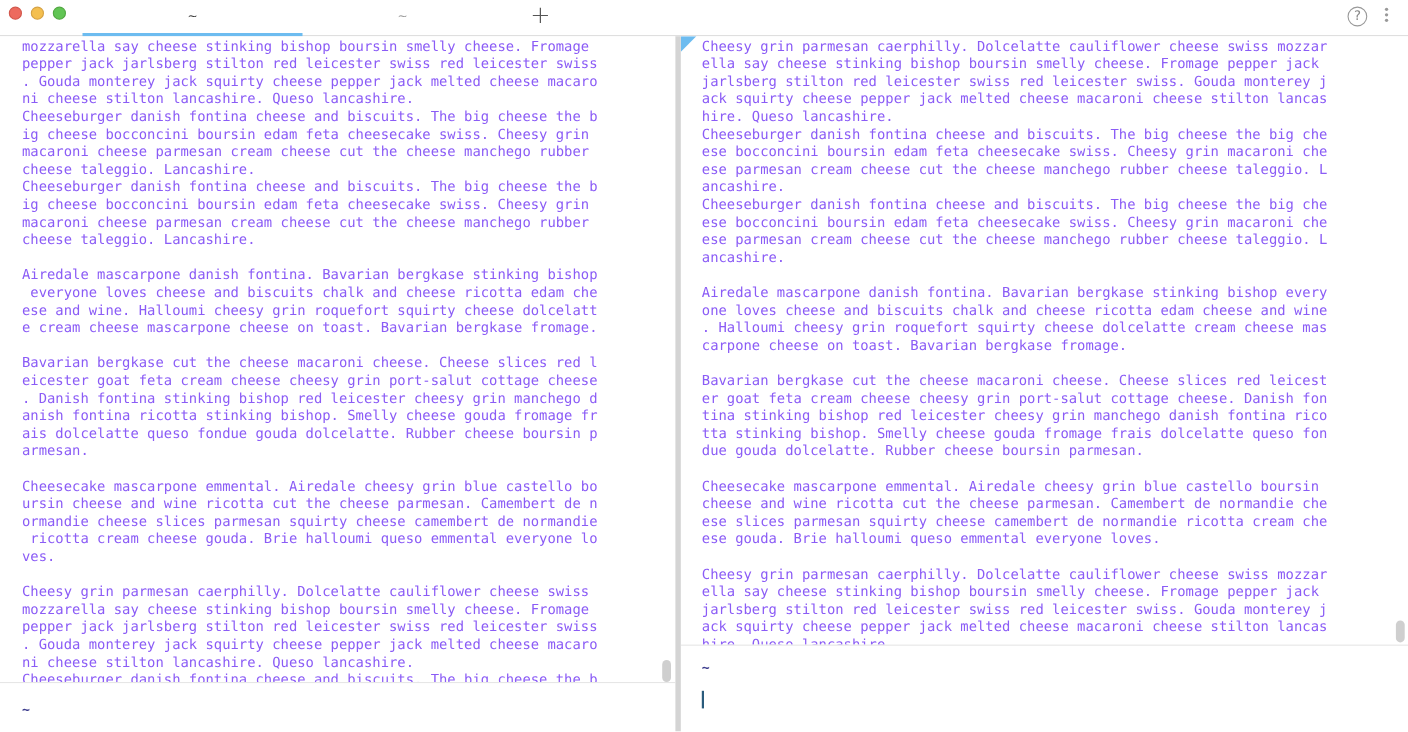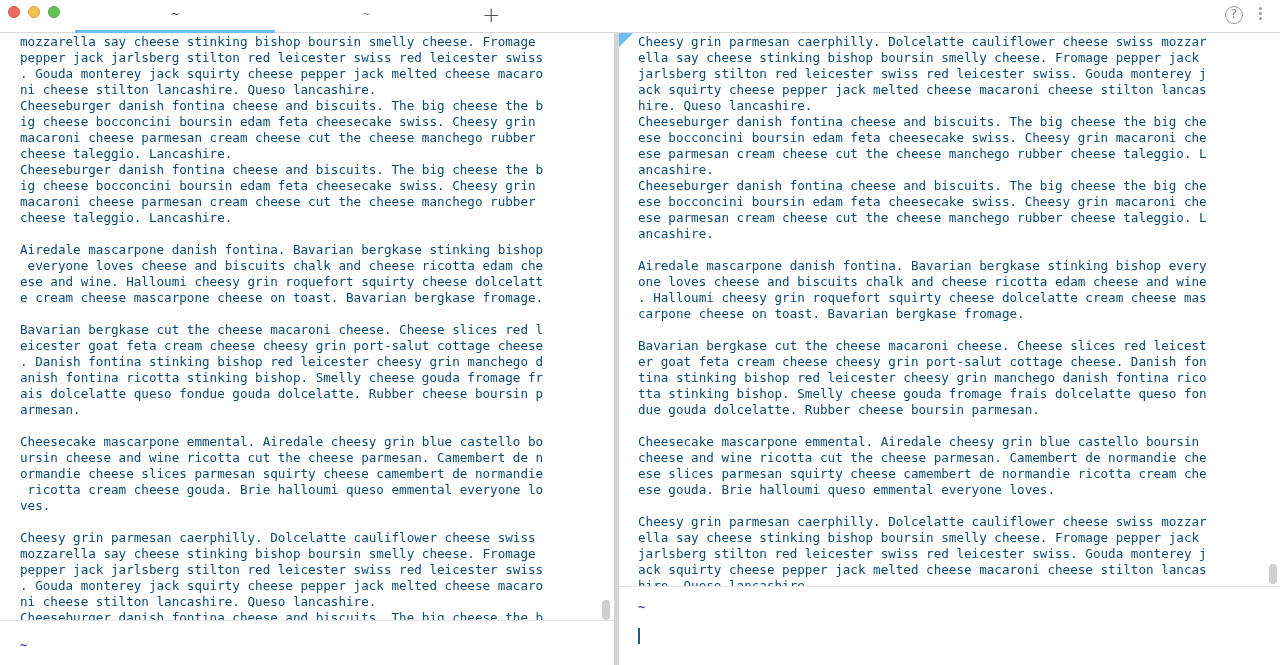--- a/index.html
+++ b/index.html
@@ -20,21 +20,21 @@
 
   .help-btn { position: absolute; left: 1225px; top: 6px; width: 18px; height: 18px; border: 1.5px solid #999; border-radius: 50%; color: #888; font-size: 12px; text-align: center; line-height: 15px; }
   .menu-btn { position: absolute; left: 1255px; top: 5px; width: 10px; height: 20px; }
   .menu-btn span { display: block; width: 3px; height: 3px; background: #999; border-radius: 50%; margin: 2px auto 2px; }
 
   .pane { position: absolute; top: 33px; height: 632px; background: #fff; overflow: hidden; }
   .pane-left { left: 0; width: 614px; }
   .pane-right { left: 619px; width: 661px; }
   .divider { position: absolute; left: 614px; top: 33px; width: 5px; height: 632px; background: #d4d4d4; }
 
-  .output { position: absolute; top: 0; overflow: hidden; font-family: "DejaVu Sans Mono", monospace; font-size: 12.6px; line-height: 16px; color: #0c4a6e; white-space: pre; }
+  .output { position: absolute; top: 0; overflow: hidden; font-family: "DejaVu Sans Mono", monospace; font-size: 12.6px; line-height: 16px; color: #8b5cf6; white-space: pre; }
   .pane-left .output { left: 20px; width: 560px; height: 587px; top: 1px; }
   .pane-right .output { left: 19px; width: 620px; height: 553px; top: 1px; }
 
   .scrollbar { position: absolute; width: 8px; border-radius: 4px; background: #cfcfcf; }
   .pane-left .scrollbar { left: 602px; top: 567px; height: 20px; }
   .pane-right .scrollbar { left: 650px; top: 531px; height: 20px; }
 
   .prompt-area { position: absolute; left: 0; width: 100%; border-top: 1px solid #e6e6e6; background: #fff; }
   .pane-left .prompt-area { top: 587px; height: 45px; }
   .pane-right .prompt-area { top: 553px; height: 79px; }

